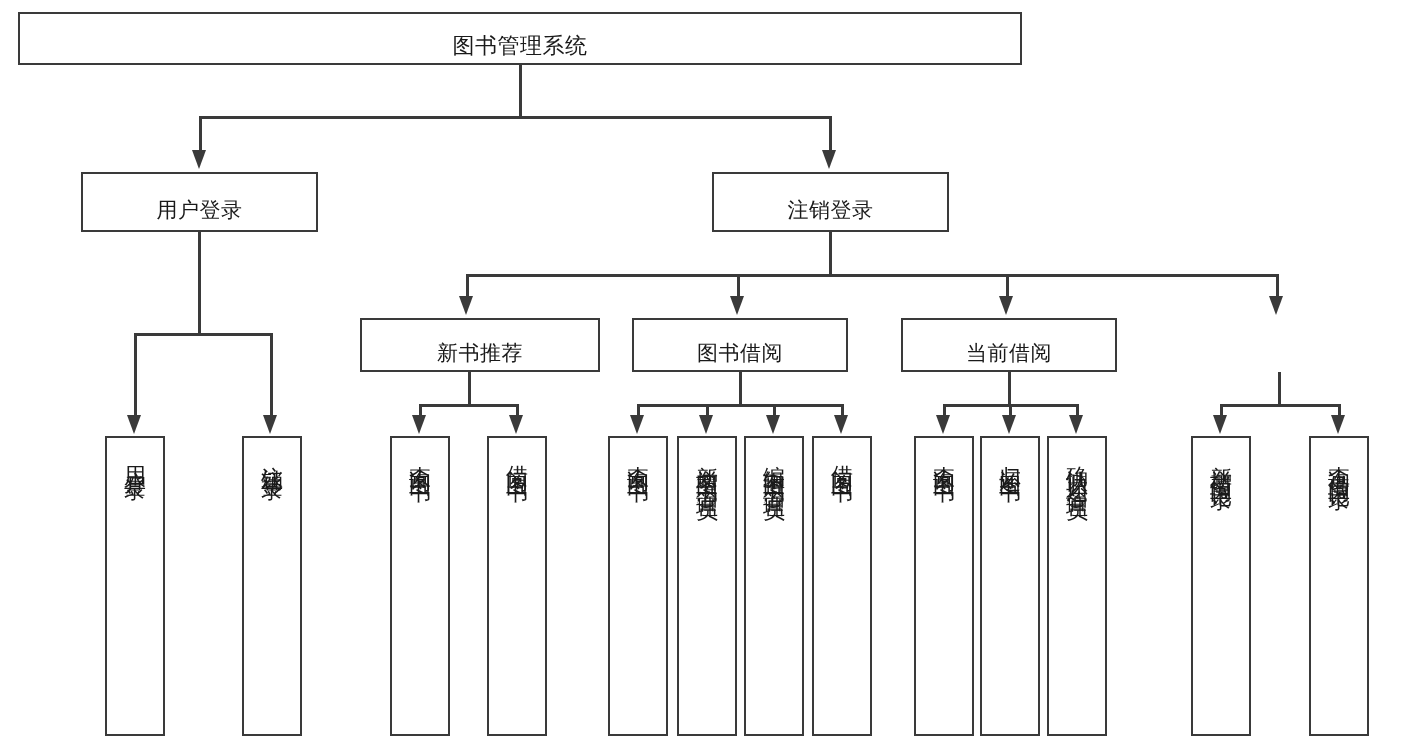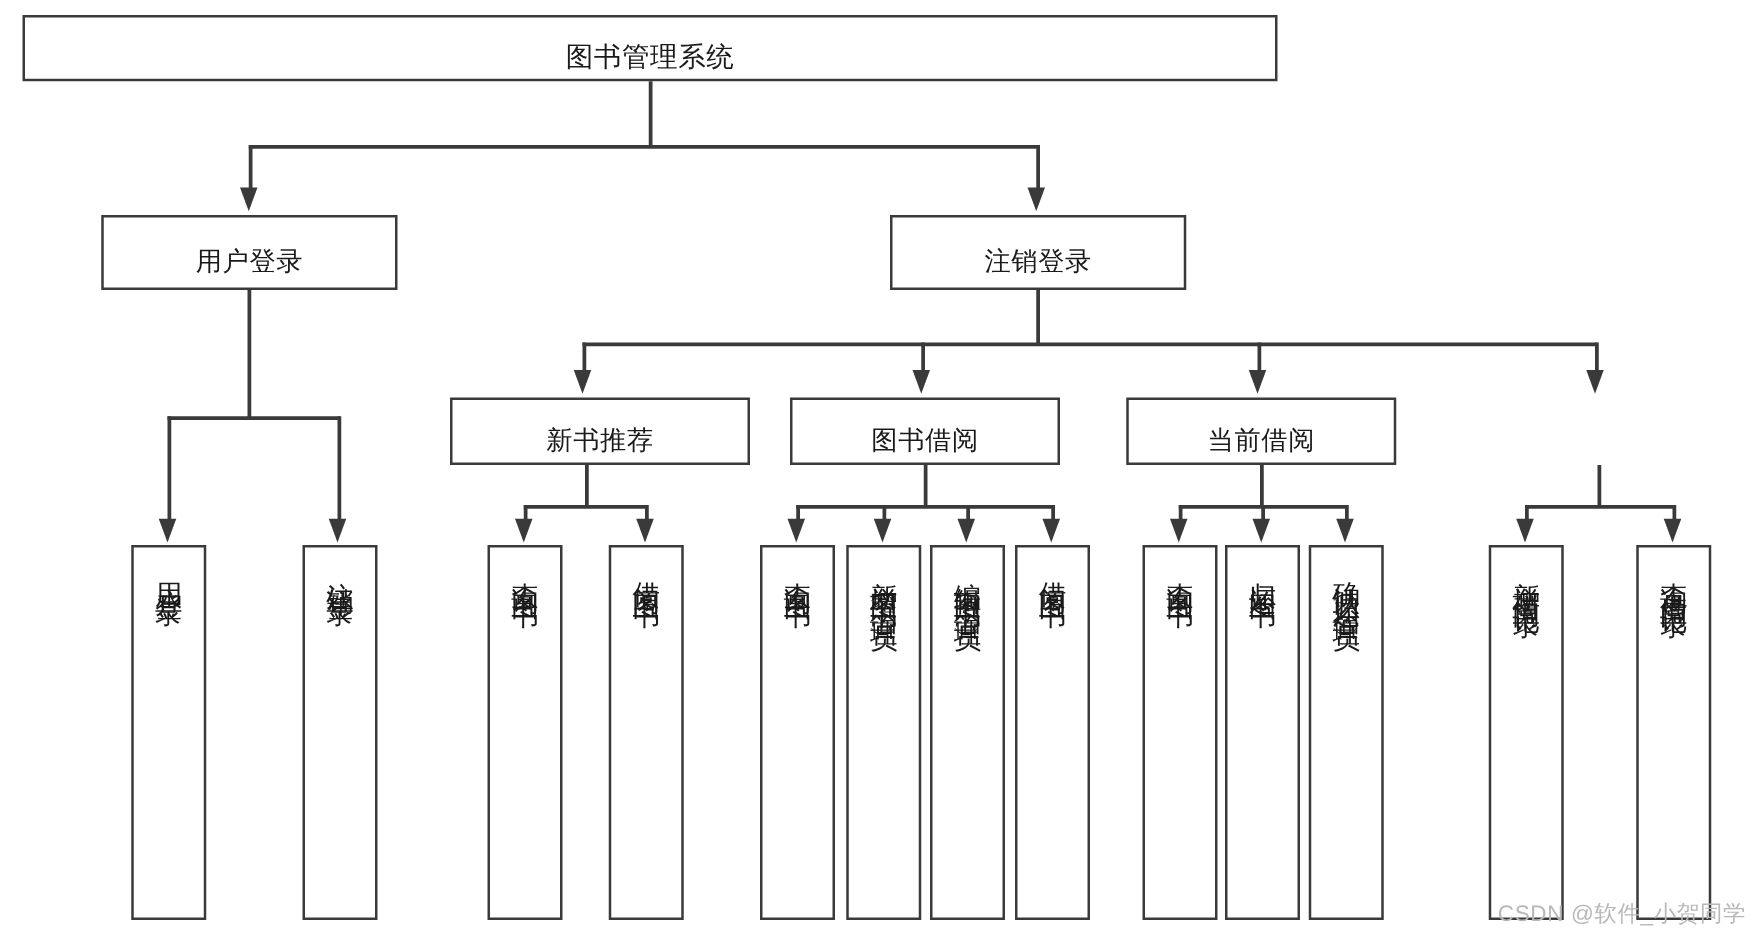--- a/index.html
+++ b/index.html
@@ -206,15 +206,14 @@
     <span class="label">确认归还（管理员）</span>
   </div>
 
   <div class="node vert" style="left:1191px; top:436px; width:60px; height:300px;">
     <span class="label">新增借阅记录</span>
   </div>
   <div class="node vert" style="left:1309px; top:436px; width:60px; height:300px;">
     <span class="label">查询借阅记录</span>
   </div>
 
-  <div id="watermark">CSDN @软件_小贺同学</div>
 
 </div>
 
 </body></html>

